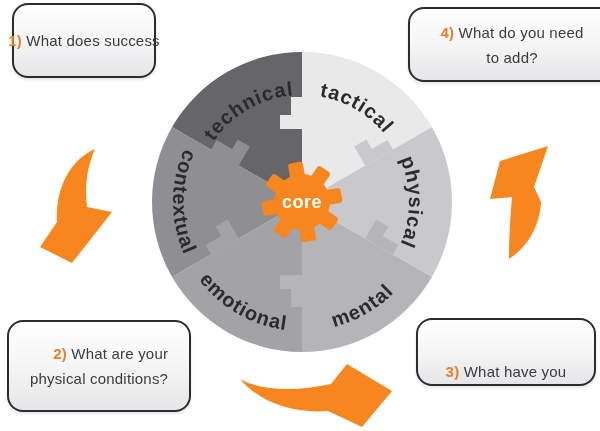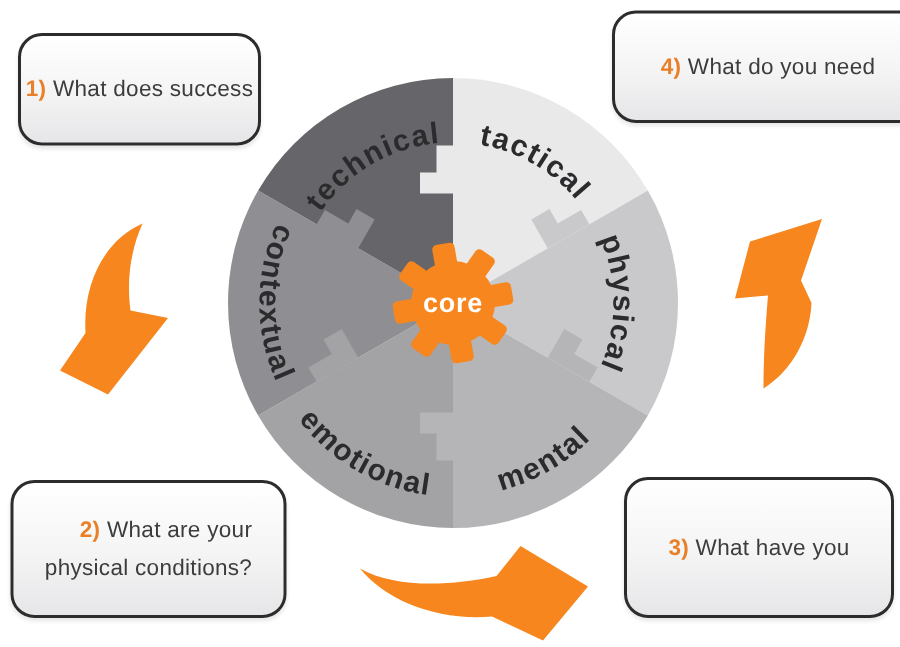--- a/index.html
+++ b/index.html
@@ -9,44 +9,45 @@
   }
   .qbox{
     position:absolute;
     border:2px solid #2c2c2c;
     border-radius:16px;
     background:linear-gradient(180deg,#ffffff 0%,#f4f4f5 55%,#e6e6e8 100%);
     box-shadow:0 2px 3px rgba(0,0,0,0.10);
     display:flex;align-items:center;justify-content:center;text-align:center;
     box-sizing:border-box;
   }
-  #box1{left:12px;top:22px;width:162px;height:75px;}
+  #box1{left:12px;top:3px;width:144px;height:75px;}
   #box4{left:408px;top:7px;width:208px;height:75px;}
   #box2{left:7px;top:320px;width:184px;height:92px;text-align:right;}
-  #box3{left:416px;top:318px;width:180px;height:94px;}
+  #box3{left:416px;top:318px;width:180px;height:68px;align-items:flex-end;}
   .qtext{font-size:15px;line-height:25px;color:#3c3c3c;letter-spacing:0.2px;}
   .qline{display:block;white-space:nowrap;}
   .num{font-weight:bold;}
   #wheel-svg{position:absolute;left:152px;top:52px;width:300px;height:300px;}
   #arrows-svg{position:absolute;left:0;top:0;width:600px;height:431px;pointer-events:none;}
   .seg-label{font-family:"Liberation Sans",sans-serif;font-size:20px;font-weight:bold;fill:#2b2b2d;letter-spacing:1px;}
   .seg-label textPath{text-anchor:middle;}
   .core-label{font-family:"Liberation Sans",sans-serif;font-size:18px;font-weight:bold;fill:#ffffff;text-anchor:middle;letter-spacing:0.5px;}
 </style>
 </head>
 <body style="background: rgb(255, 255, 255);">
 
 <div class="qbox" id="box1">
   <div class="qtext">
       <div class="qline"><span class="num" style="color: rgb(233, 128, 41);">1)</span> <span>What does success</span></div>
     </div>
 </div>
 <div class="qbox" id="box4">
   <div class="qtext">
       <div class="qline"><span class="num" style="color: rgb(233, 128, 41);">4)</span> <span>What do you need</span></div>
+      <div class="qline"><span>to add?</span></div>
     </div>
 </div>
 <div class="qbox" id="box2">
   <div class="qtext">
       <div class="qline"><span class="num" style="color: rgb(233, 128, 41);">2)</span> <span>What are your</span></div>
       <div class="qline"><span>physical conditions?</span></div>
     </div>
 </div>
 <div class="qbox" id="box3">
   <div class="qtext">

